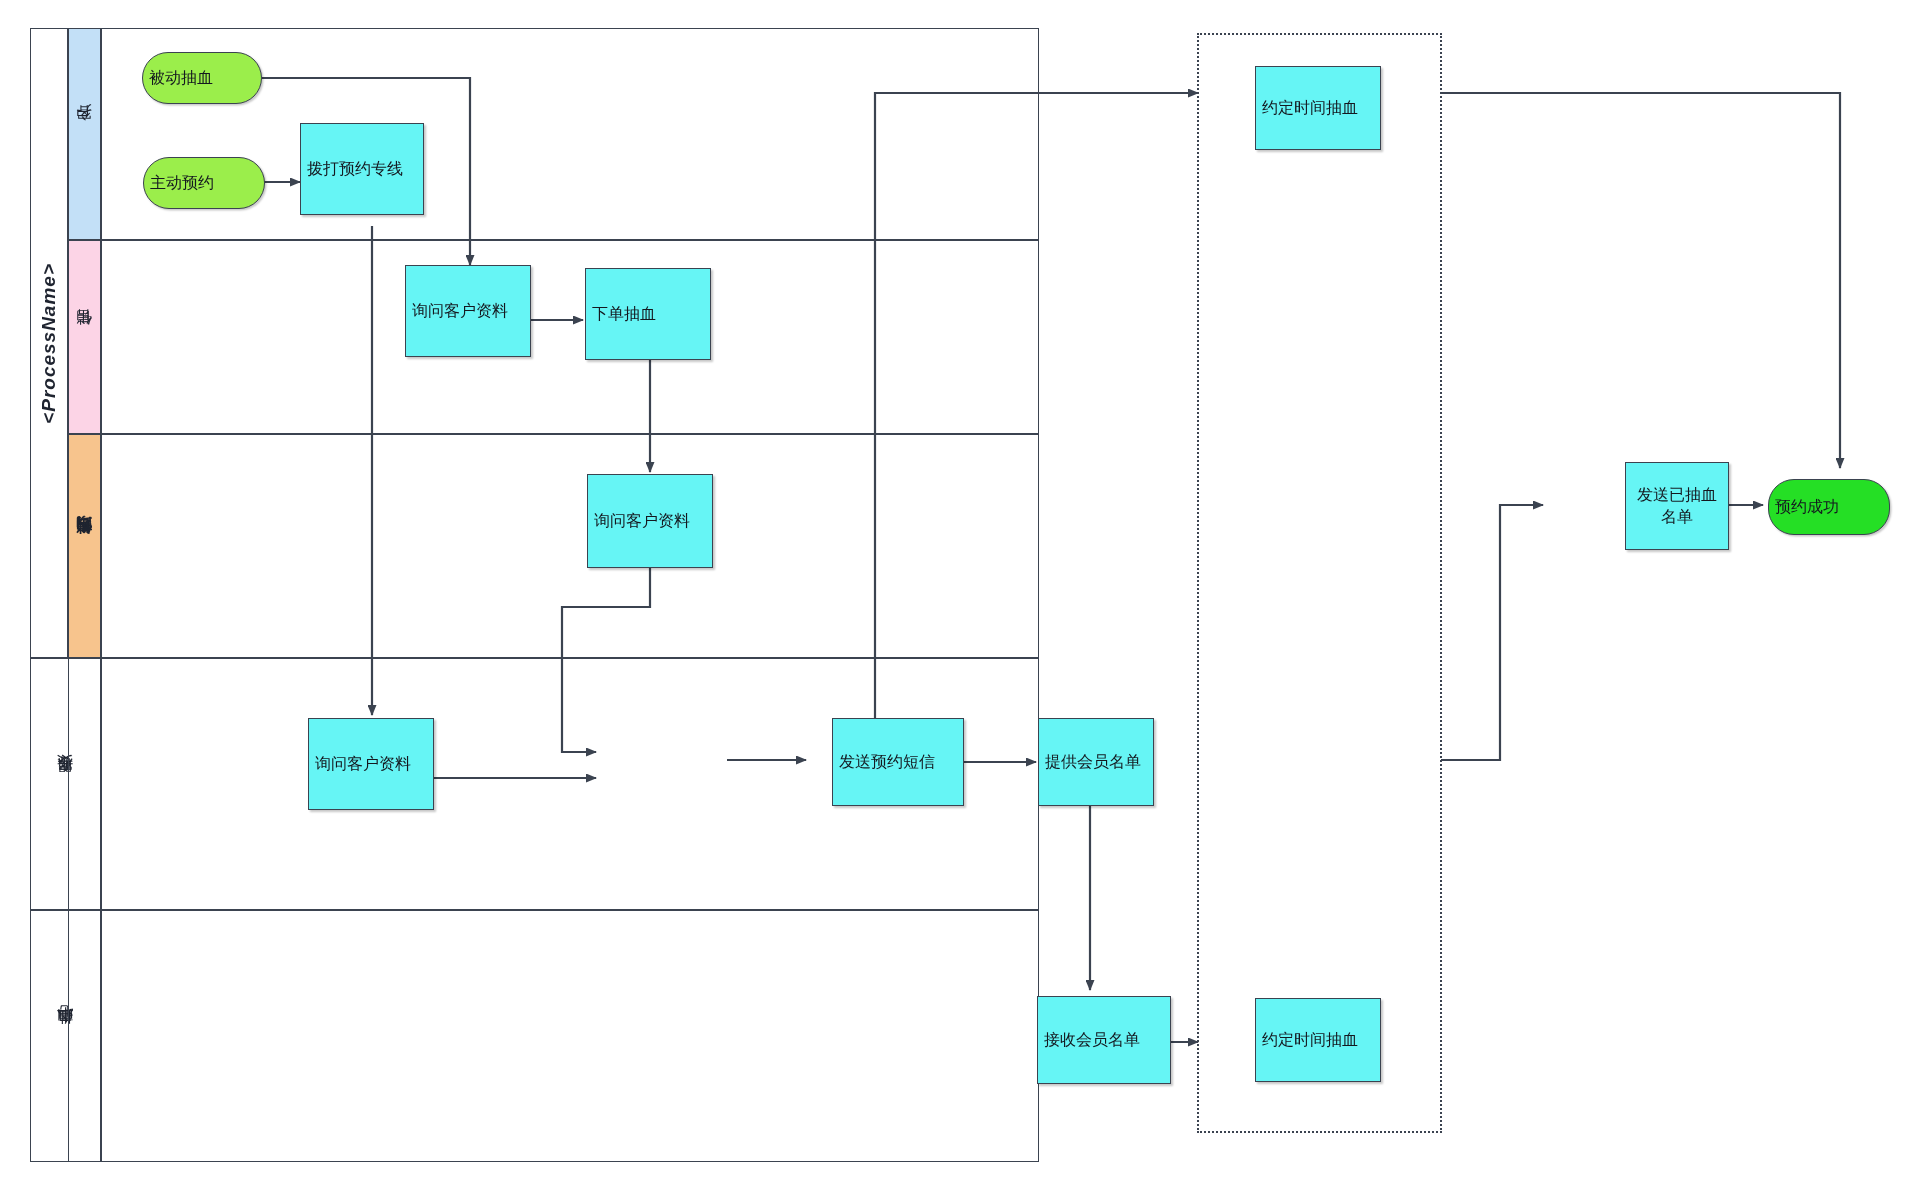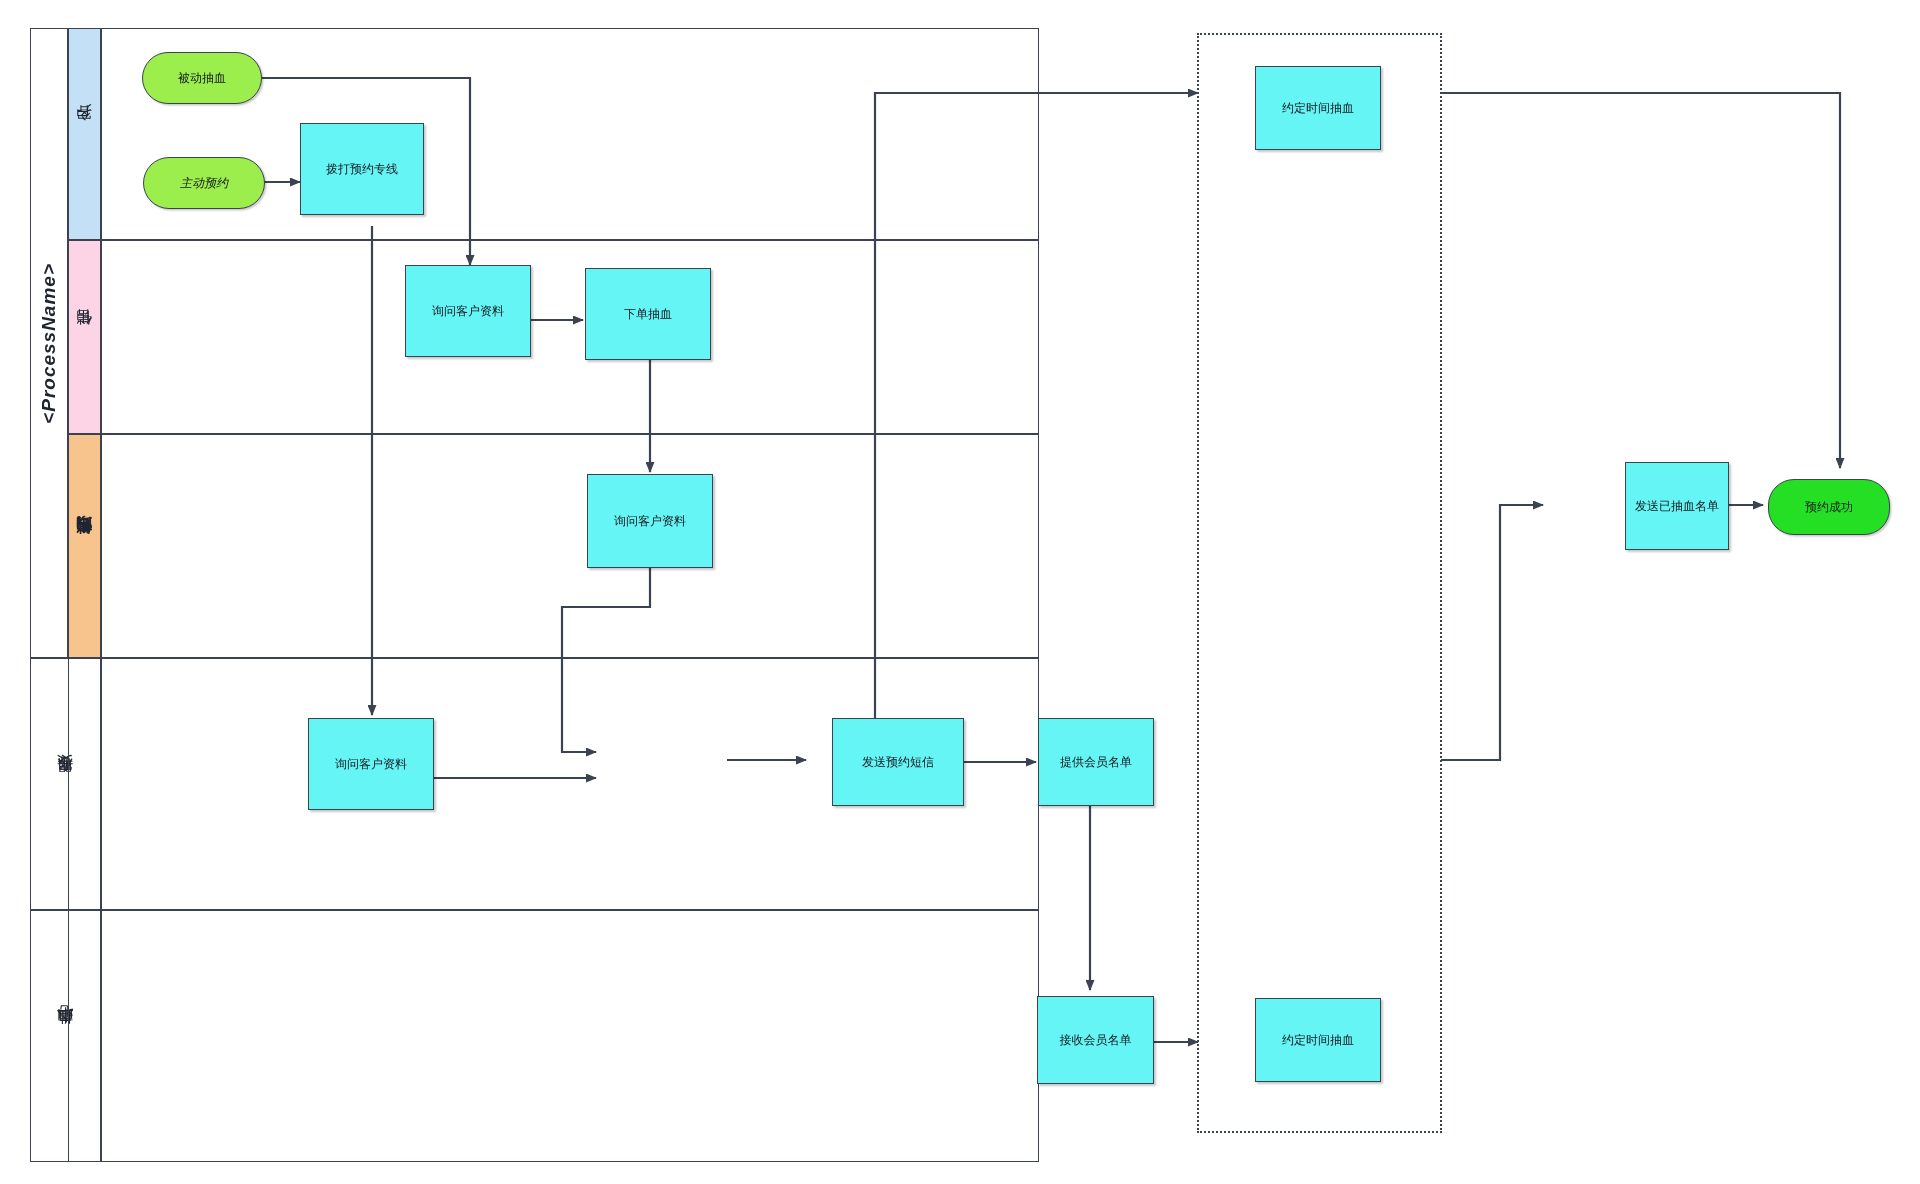--- a/index.html
+++ b/index.html
@@ -46,23 +46,23 @@
     box-sizing: border-box;
     border: 1.6px solid #3b4350;
     background: transparent;
   }
   .node {
     position: absolute;
     box-sizing: border-box;
     border: 1.8px solid #3b4350;
     display: flex;
     align-items: center;
-    justify-content: center;
+    justify-content: flex-start;
     text-align: center;
-    font-size: 12px;
+    font-size: 16px;
     line-height: 1.35;
     color: #14181f;
     padding: 2px 6px;
     box-shadow: 1.5px 1.5px 2px rgba(0,0,0,0.22);
   }
   .node.task   { background: #66f5f5; }
   .node.event  { background: #9bee4b; border-radius: 26px; }
   .node.endev  { background: #25df25; border-radius: 26px; }
   .group-box {
     position: absolute;
@@ -153,21 +153,21 @@
       <path d="M1441,760 L1500,760 L1500,505 L1543,505" marker-end="url(#arw)"></path>
 
       <path d="M1665,505 L1763,505" marker-end="url(#arw)"></path>
     </g>
   </svg>
 
   <div class="node event" style="left:142px; top:52px; width:120px; height:52px;">
     <span>被动抽血</span>
   </div>
 
-  <div class="node event" style="left:143px; top:157px; width:122px; height:52px;font-style:italic;">
+  <div class="node event" style="left:143px; top:157px; width:122px; height:52px;">
     <span>主动预约</span>
   </div>
 
   <div class="node task" style="left:300px; top:123px; width:124px; height:92px;">
     <span>拨打预约专线</span>
   </div>
 
   <div class="node task" style="left:405px; top:265px; width:126px; height:92px;">
     <span>询问客户资料</span>
   </div>
@@ -186,21 +186,21 @@
 
 
   <div class="node task" style="left:832px; top:718px; width:132px; height:88px;">
     <span>发送预约短信</span>
   </div>
 
   <div class="node task" style="left:1038px; top:718px; width:116px; height:88px;">
     <span>提供会员名单</span>
   </div>
 
-  <div class="node task" style="left:1037px; top:996px; width:117px; height:88px;">
+  <div class="node task" style="left:1037px; top:996px; width:134px; height:88px;">
     <span>接收会员名单</span>
   </div>
 
   <div class="node task" style="left:1255px; top:66px; width:126px; height:84px;">
     <span>约定时间抽血</span>
   </div>
 
   <div class="node task" style="left:1255px; top:998px; width:126px; height:84px;">
     <span>约定时间抽血</span>
   </div>

